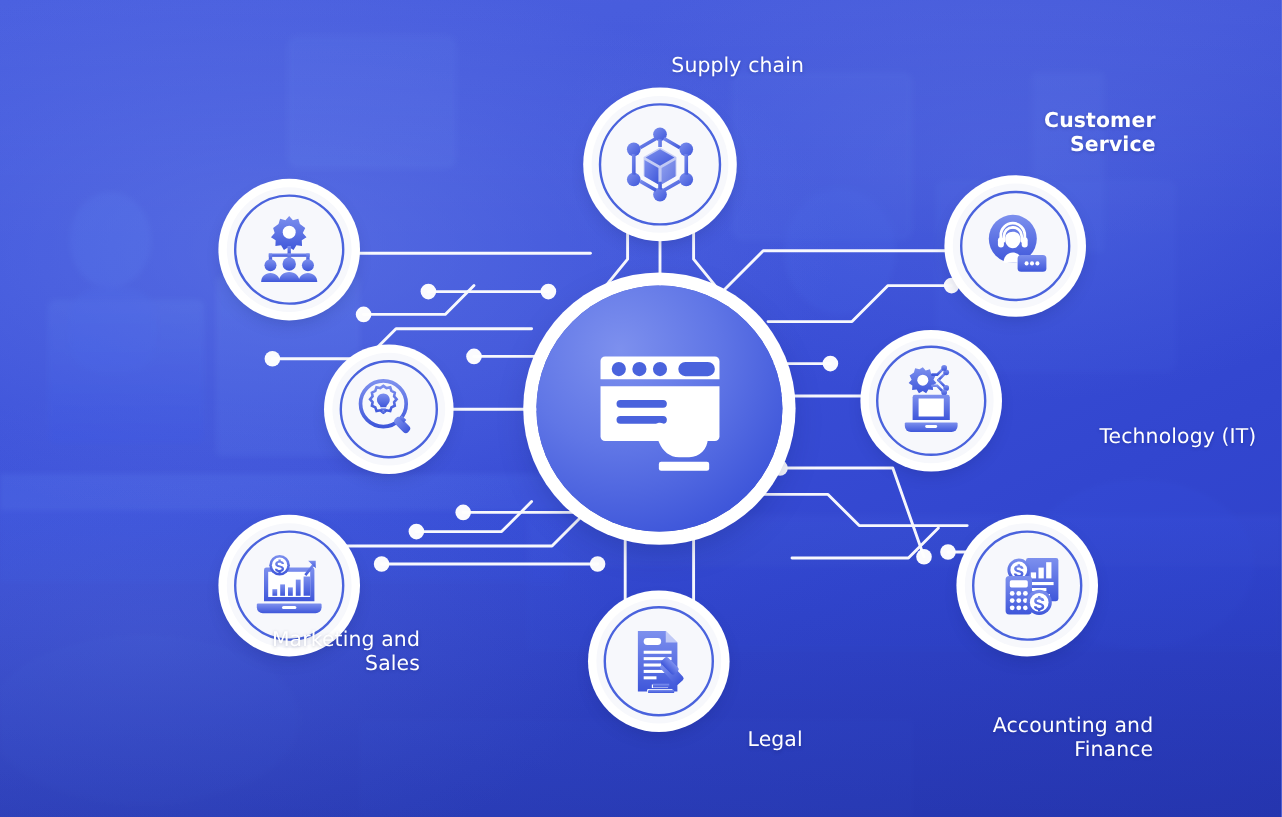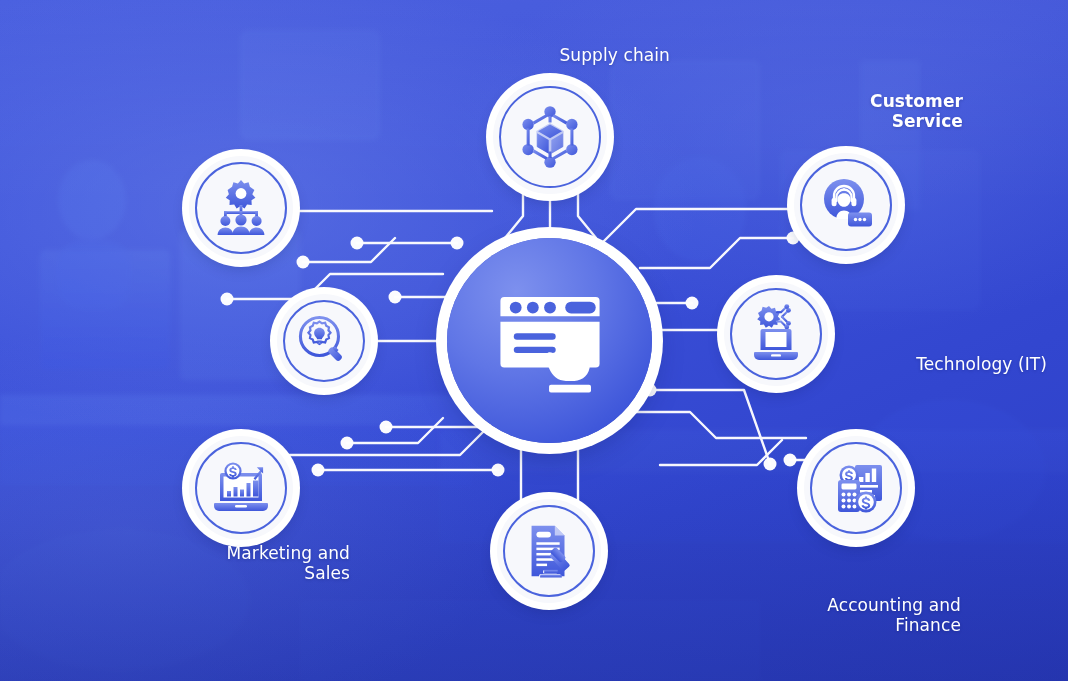--- a/index.html
+++ b/index.html
@@ -406,20 +406,21 @@
 
   <div class="label" style="left:430px;top:46px;width:240px;">Supply chain</div>
 
 
   <div class="label" style="left:723px;top:92px;width:240px;font-weight:bold;">Customer
 Service</div>
 
 
   <div class="label" style="left:807px;top:321px;width:240px;margin-top:34px;">Technology (IT)</div>
 
-  <div class="label" style="left:110px;top:544px;width:240px;">Marketing and
+  <div class="label" style="left:110px;top:524px;width:240px;">Marketing and
 Sales</div>
 
   <div class="label" style="left:721px;top:548px;width:240px;margin-top:48px;">Accounting and
 Finance</div>
 
+  <div class="label" style="left:429px;top:608px;width:240px;">Legal</div>
 
 </div>
 
 </body></html>

